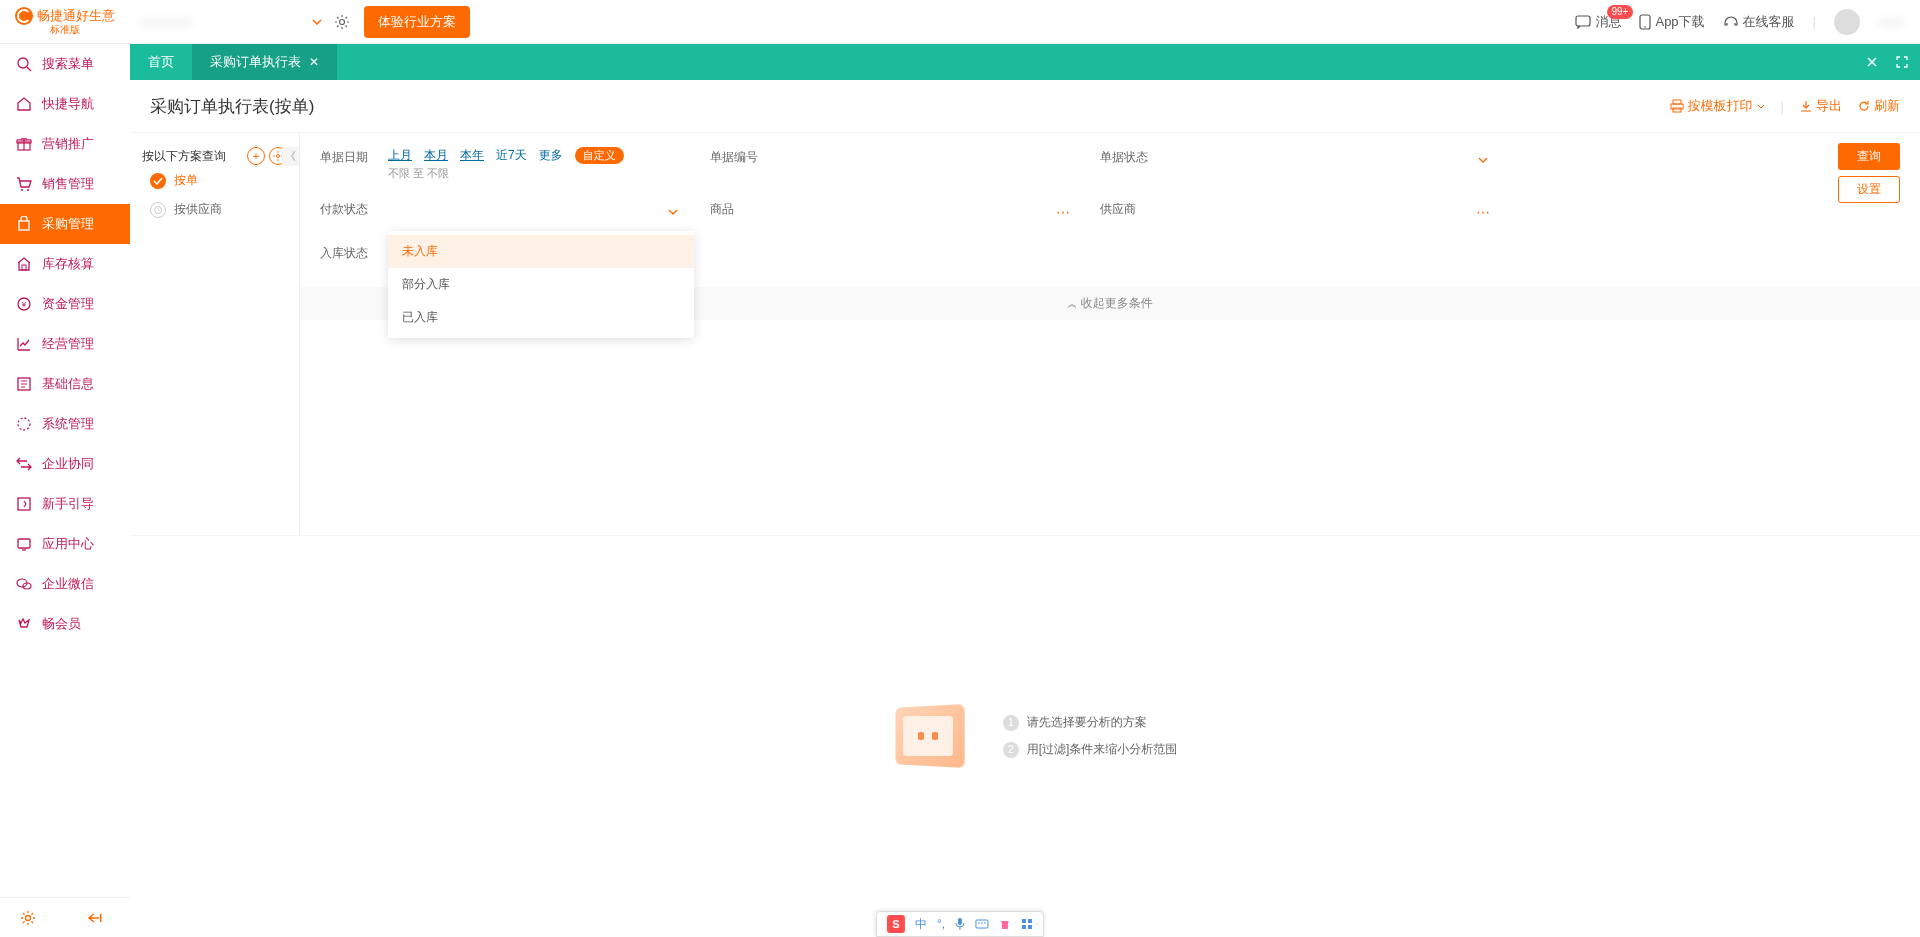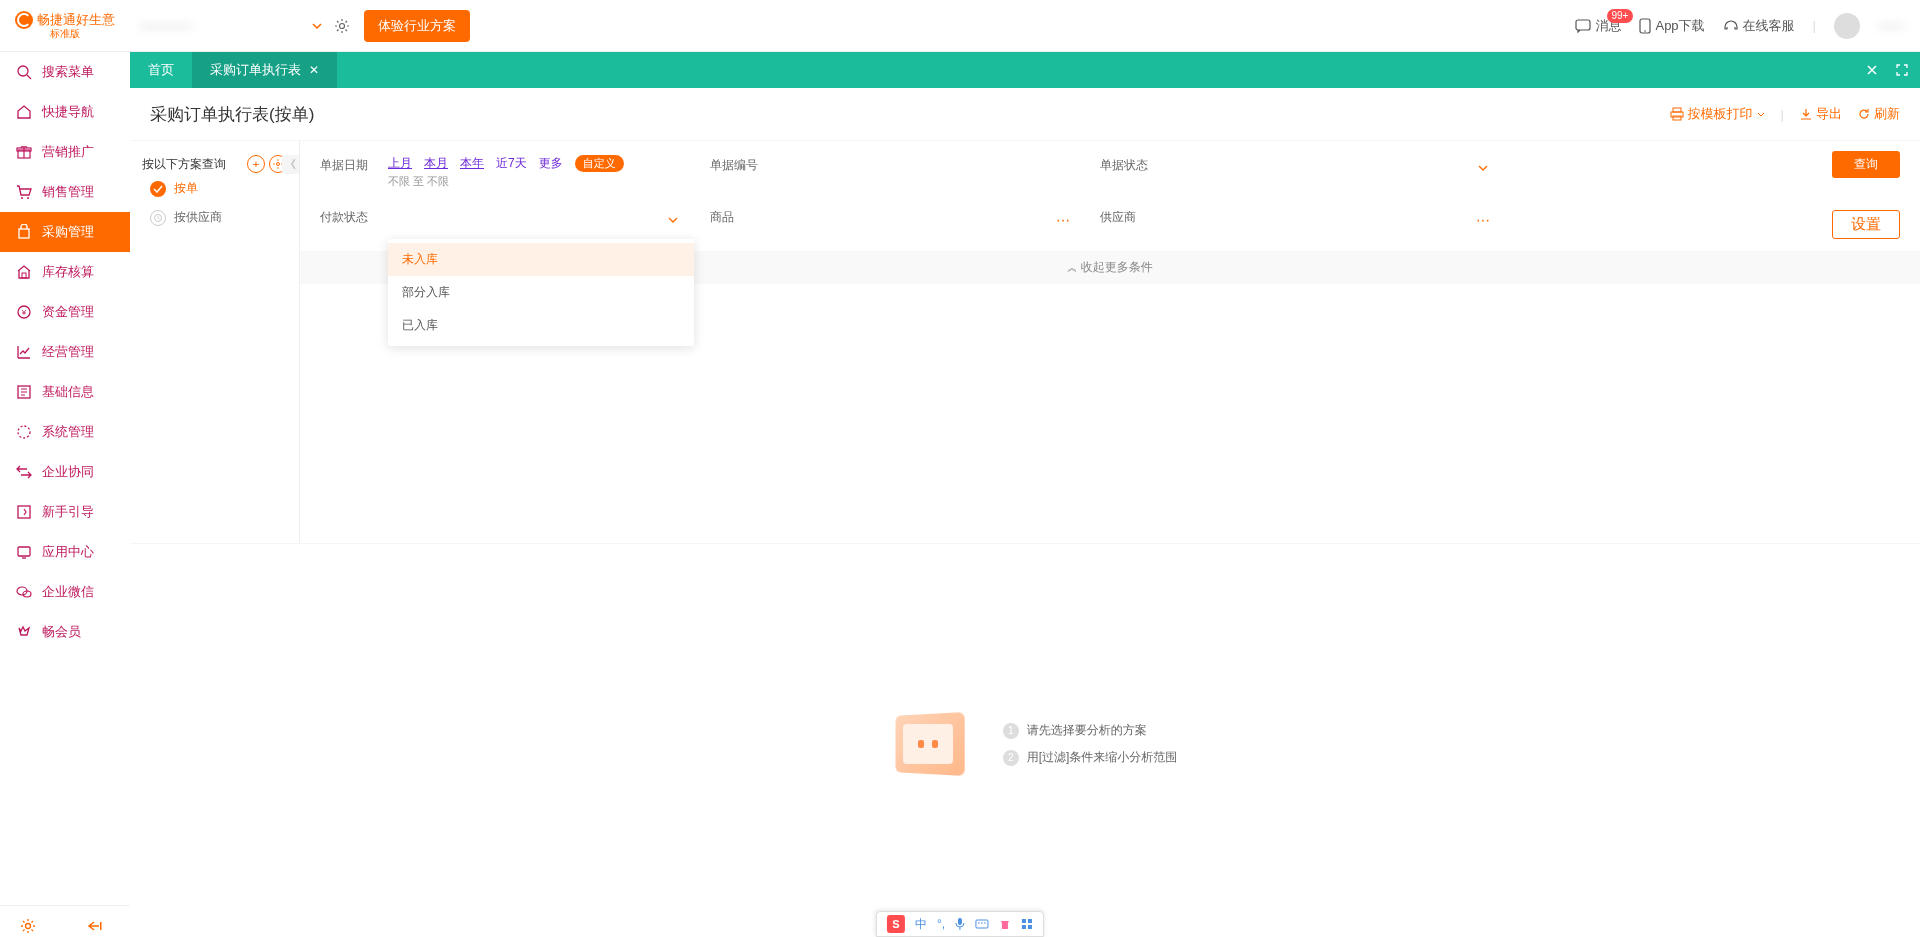--- a/index.html
+++ b/index.html
@@ -1,19 +1,19 @@
 <!DOCTYPE html>
 <html><head>
   <meta charset="utf-8">
   <style>
     * { margin: 0; padding: 0; box-sizing: border-box; }
     body { font-family: -apple-system, "PingFang SC", "Microsoft YaHei", sans-serif; font-size: 13px; color: #333; background: #f5f5f5; overflow: hidden; }
     
     
-    .top-header { height: 52px; background: #fff; display: flex; align-items: center; padding: 0 16px 0 0; border-bottom: 1px solid #eee; }
+    .top-header { height: 44px; background: #fff; display: flex; align-items: center; padding: 0 16px 0 0; border-bottom: 1px solid #eee; }
     .logo-area { width: 130px; display: flex; flex-direction: column; align-items: center; justify-content: center; padding: 4px 0; }
     .logo-main { display: flex; align-items: center; gap: 4px; }
     .logo-icon { width: 18px; height: 18px; border-radius: 50%; background: #ff6a00; position: relative; }
     .logo-icon::after { content: ''; position: absolute; width: 10px; height: 10px; border: 2px solid #fff; border-radius: 50%; top: 2px; left: 2px; border-right-color: transparent; }
     .logo-text { color: #ff6a00; font-size: 13px; font-weight: 500; }
     .logo-sub { color: #ff6a00; font-size: 10px; margin-top: -2px; }
     .company-select { flex: 0 0 auto; color: #999; font-size: 13px; display: flex; align-items: center; gap: 8px; padding-left: 10px; filter: blur(4px); }
     .chevron-down { color: #ff6a00; margin-left: 120px; }
     .gear-btn { margin-left: 12px; color: #666; cursor: pointer; }
     .experience-btn { margin-left: 14px; background: #ff6a00; color: #fff; border: none; border-radius: 4px; padding: 7px 14px; font-size: 13px; cursor: pointer; }
@@ -69,21 +69,21 @@
     .filter-mode.active .mode-icon { background: #ff6a00; color: #fff; }
     .filter-mode:not(.active) .mode-icon { border: 1px solid #ccc; color: #ccc; }
     
     
     .filter-main { flex: 1; padding: 14px 20px 0 20px; display: flex; flex-direction: column; position: relative; }
     .filter-row { display: flex; gap: 30px; margin-bottom: 18px; }
     .filter-group { display: flex; align-items: flex-start; }
     .filter-label { width: 68px; color: #666; font-size: 12px; padding-top: 2px; flex-shrink: 0; }
     .filter-control { flex: 1; }
     .date-options { display: flex; gap: 12px; align-items: center; font-size: 12px; }
-    .date-opt { color: #6d28d9; cursor: pointer; }
+    .date-opt { color: #0369a1; cursor: pointer; }
     .date-opt.underline { text-decoration: underline; }
     .date-custom { background: #ff6a00; color: #fff; padding: 1px 8px; border-radius: 10px; font-size: 11px; }
     .date-range { font-size: 11px; color: #999; margin-top: 2px; }
     .filter-input { width: 290px; height: 26px; border: none; border-bottom: 1px solid transparent; outline: none; font-size: 12px; }
     .filter-select { width: 290px; display: flex; align-items: center; justify-content: space-between; cursor: pointer; height: 26px; }
     .select-arrow { color: #ff6a00; font-size: 11px; }
     .select-more { color: #ff6a00; letter-spacing: -2px; font-size: 14px; }
     
     .filter-col-1 { flex: 0 0 360px; }
     .filter-col-2 { flex: 0 0 360px; }
@@ -96,21 +96,21 @@
     
     
     .arrow-circle { width: 16px; height: 16px; border-radius: 50%; background: #ff6a00; color: #fff; display: flex; align-items: center; justify-content: center; font-size: 10px; }
     
     
     .collapse-more { text-align: center; padding: 8px; font-size: 12px; color: #888; cursor: pointer; background: #f9f9f9; margin: 0 -20px; }
     
     
     .right-actions { position: absolute; right: 20px; top: 10px; display: flex; flex-direction: column; gap: 6px; }
     .btn-primary { background: #ff6a00; color: #fff; border: none; border-radius: 3px; padding: 5px 18px; font-size: 12px; cursor: pointer; }
-    .btn-outline { background: #fff; color: #ff6a00; border: 1px solid #ff6a00; border-radius: 3px; padding: 4px 18px; font-size: 15px; cursor: pointer; margin-top: 26px; }
+    .btn-outline { background: #fff; color: #ff6a00; border: 1px solid #ff6a00; border-radius: 3px; padding: 4px 18px; font-size: 12px; cursor: pointer; }
     
     
     .empty-state { flex: 1; display: flex; align-items: center; justify-content: center; gap: 20px; background: #fff; margin-top: 1px; }
     .empty-illustration { width: 110px; height: 100px; position: relative; }
     .box-shape { width: 70px; height: 60px; background: linear-gradient(135deg, #ffd4b8, #ffb88a); border-radius: 6px; position: absolute; top: 20px; left: 20px; transform: perspective(100px) rotateY(-10deg); }
     .box-face { position: absolute; top: 30px; left: 30px; width: 50px; height: 40px; background: #fff0e6; border-radius: 4px; display: flex; align-items: center; justify-content: center; }
     .box-eyes { display: flex; gap: 8px; }
     .box-eye { width: 6px; height: 8px; background: #ff8a4a; border-radius: 2px; }
     .empty-steps { display: flex; flex-direction: column; gap: 10px; }
     .empty-step { display: flex; align-items: center; gap: 8px; font-size: 12px; color: #666; }
@@ -482,20 +482,33 @@
           </div>
           <div class="filter-group filter-col-3">
             <span class="filter-label">供应商</span>
             <div class="filter-select" style="width:320px">
               <span></span>
               <span class="select-more">⋯</span>
             </div>
           </div>
         </div>
 
+        <div class="filter-row">
+          <div class="filter-group filter-col-1" style="position:relative">
+            <span class="filter-label">入库状态</span>
+            <div class="filter-select">
+              <span></span>
+              <span class="arrow-circle">
+                <svg width="8" height="5" viewBox="0 0 8 5">
+                    <path d="M1 4l3-3 3 3" stroke="#fff" stroke-width="1.3" fill="none"></path>
+                  </svg>
+              </span>
+            </div>
+          </div>
+        </div>
 
         <div class="dropdown" id="dropdown">
             <div class="dropdown-item highlighted">未入库</div>
             <div class="dropdown-item">部分入库</div>
             <div class="dropdown-item">已入库</div>
           </div>
 
         <div class="collapse-more">
           <span style="font-size:10px">︽</span>
           <span>收起更多条件</span>

